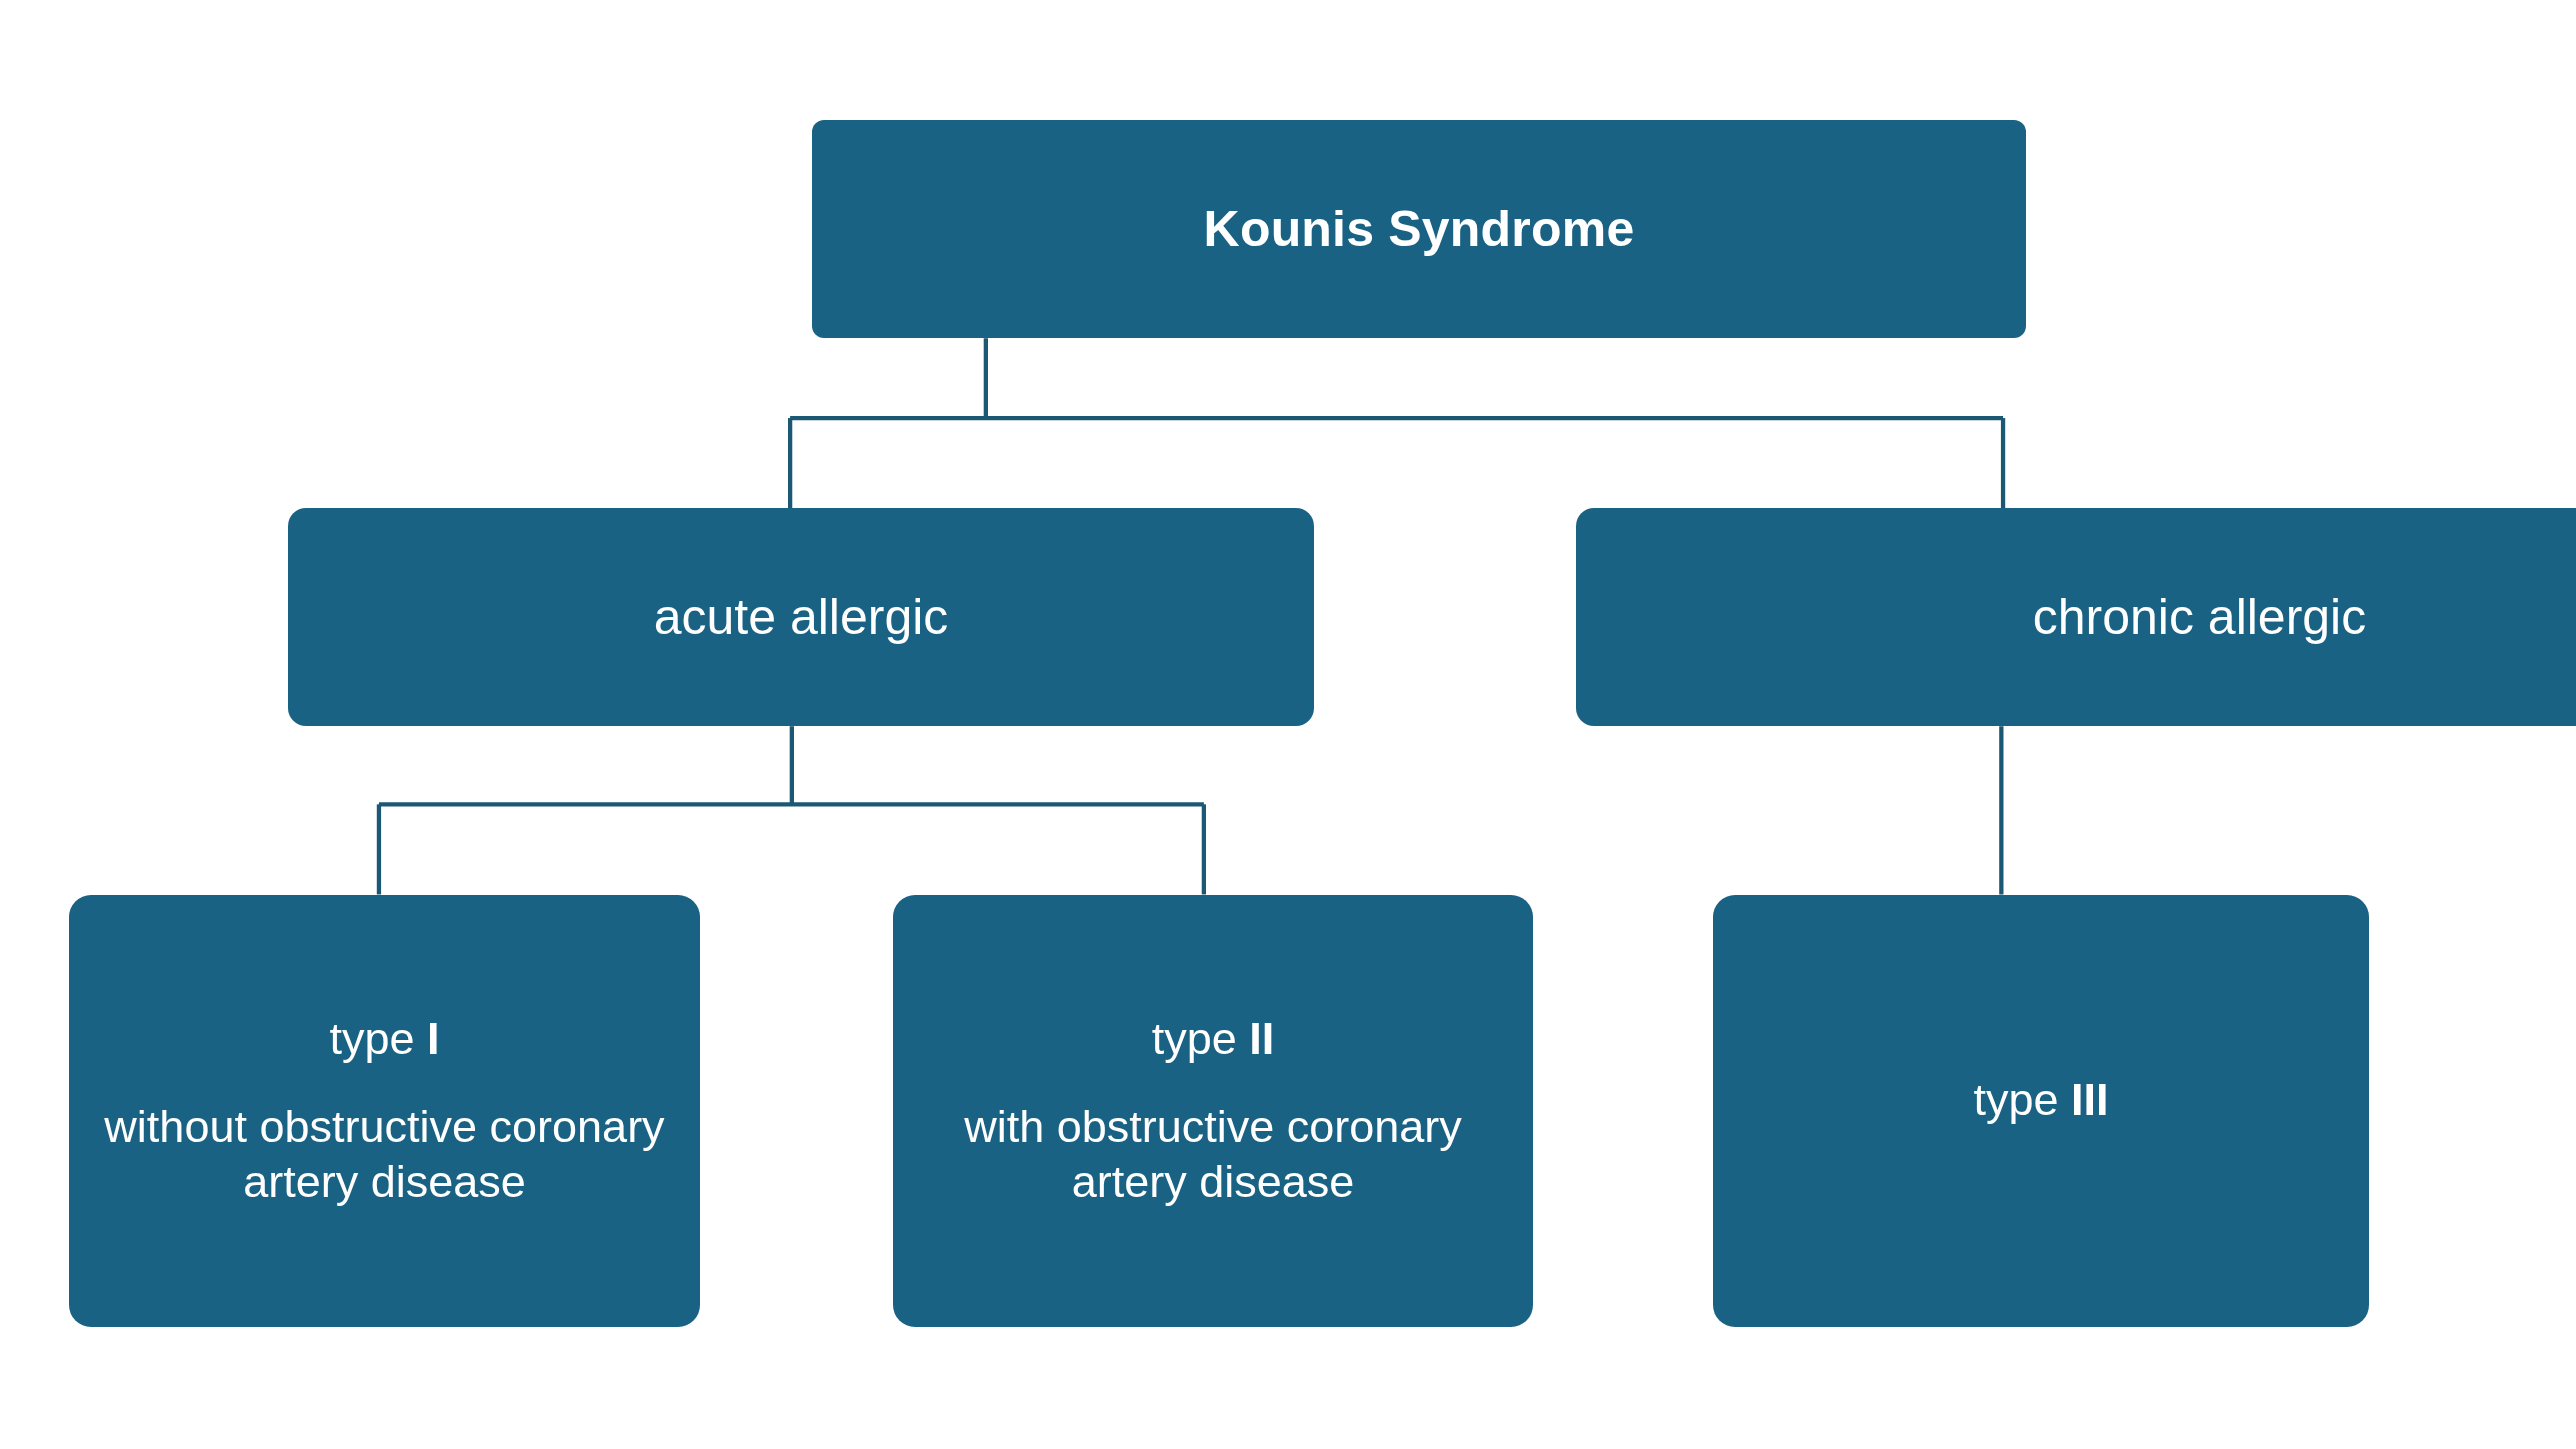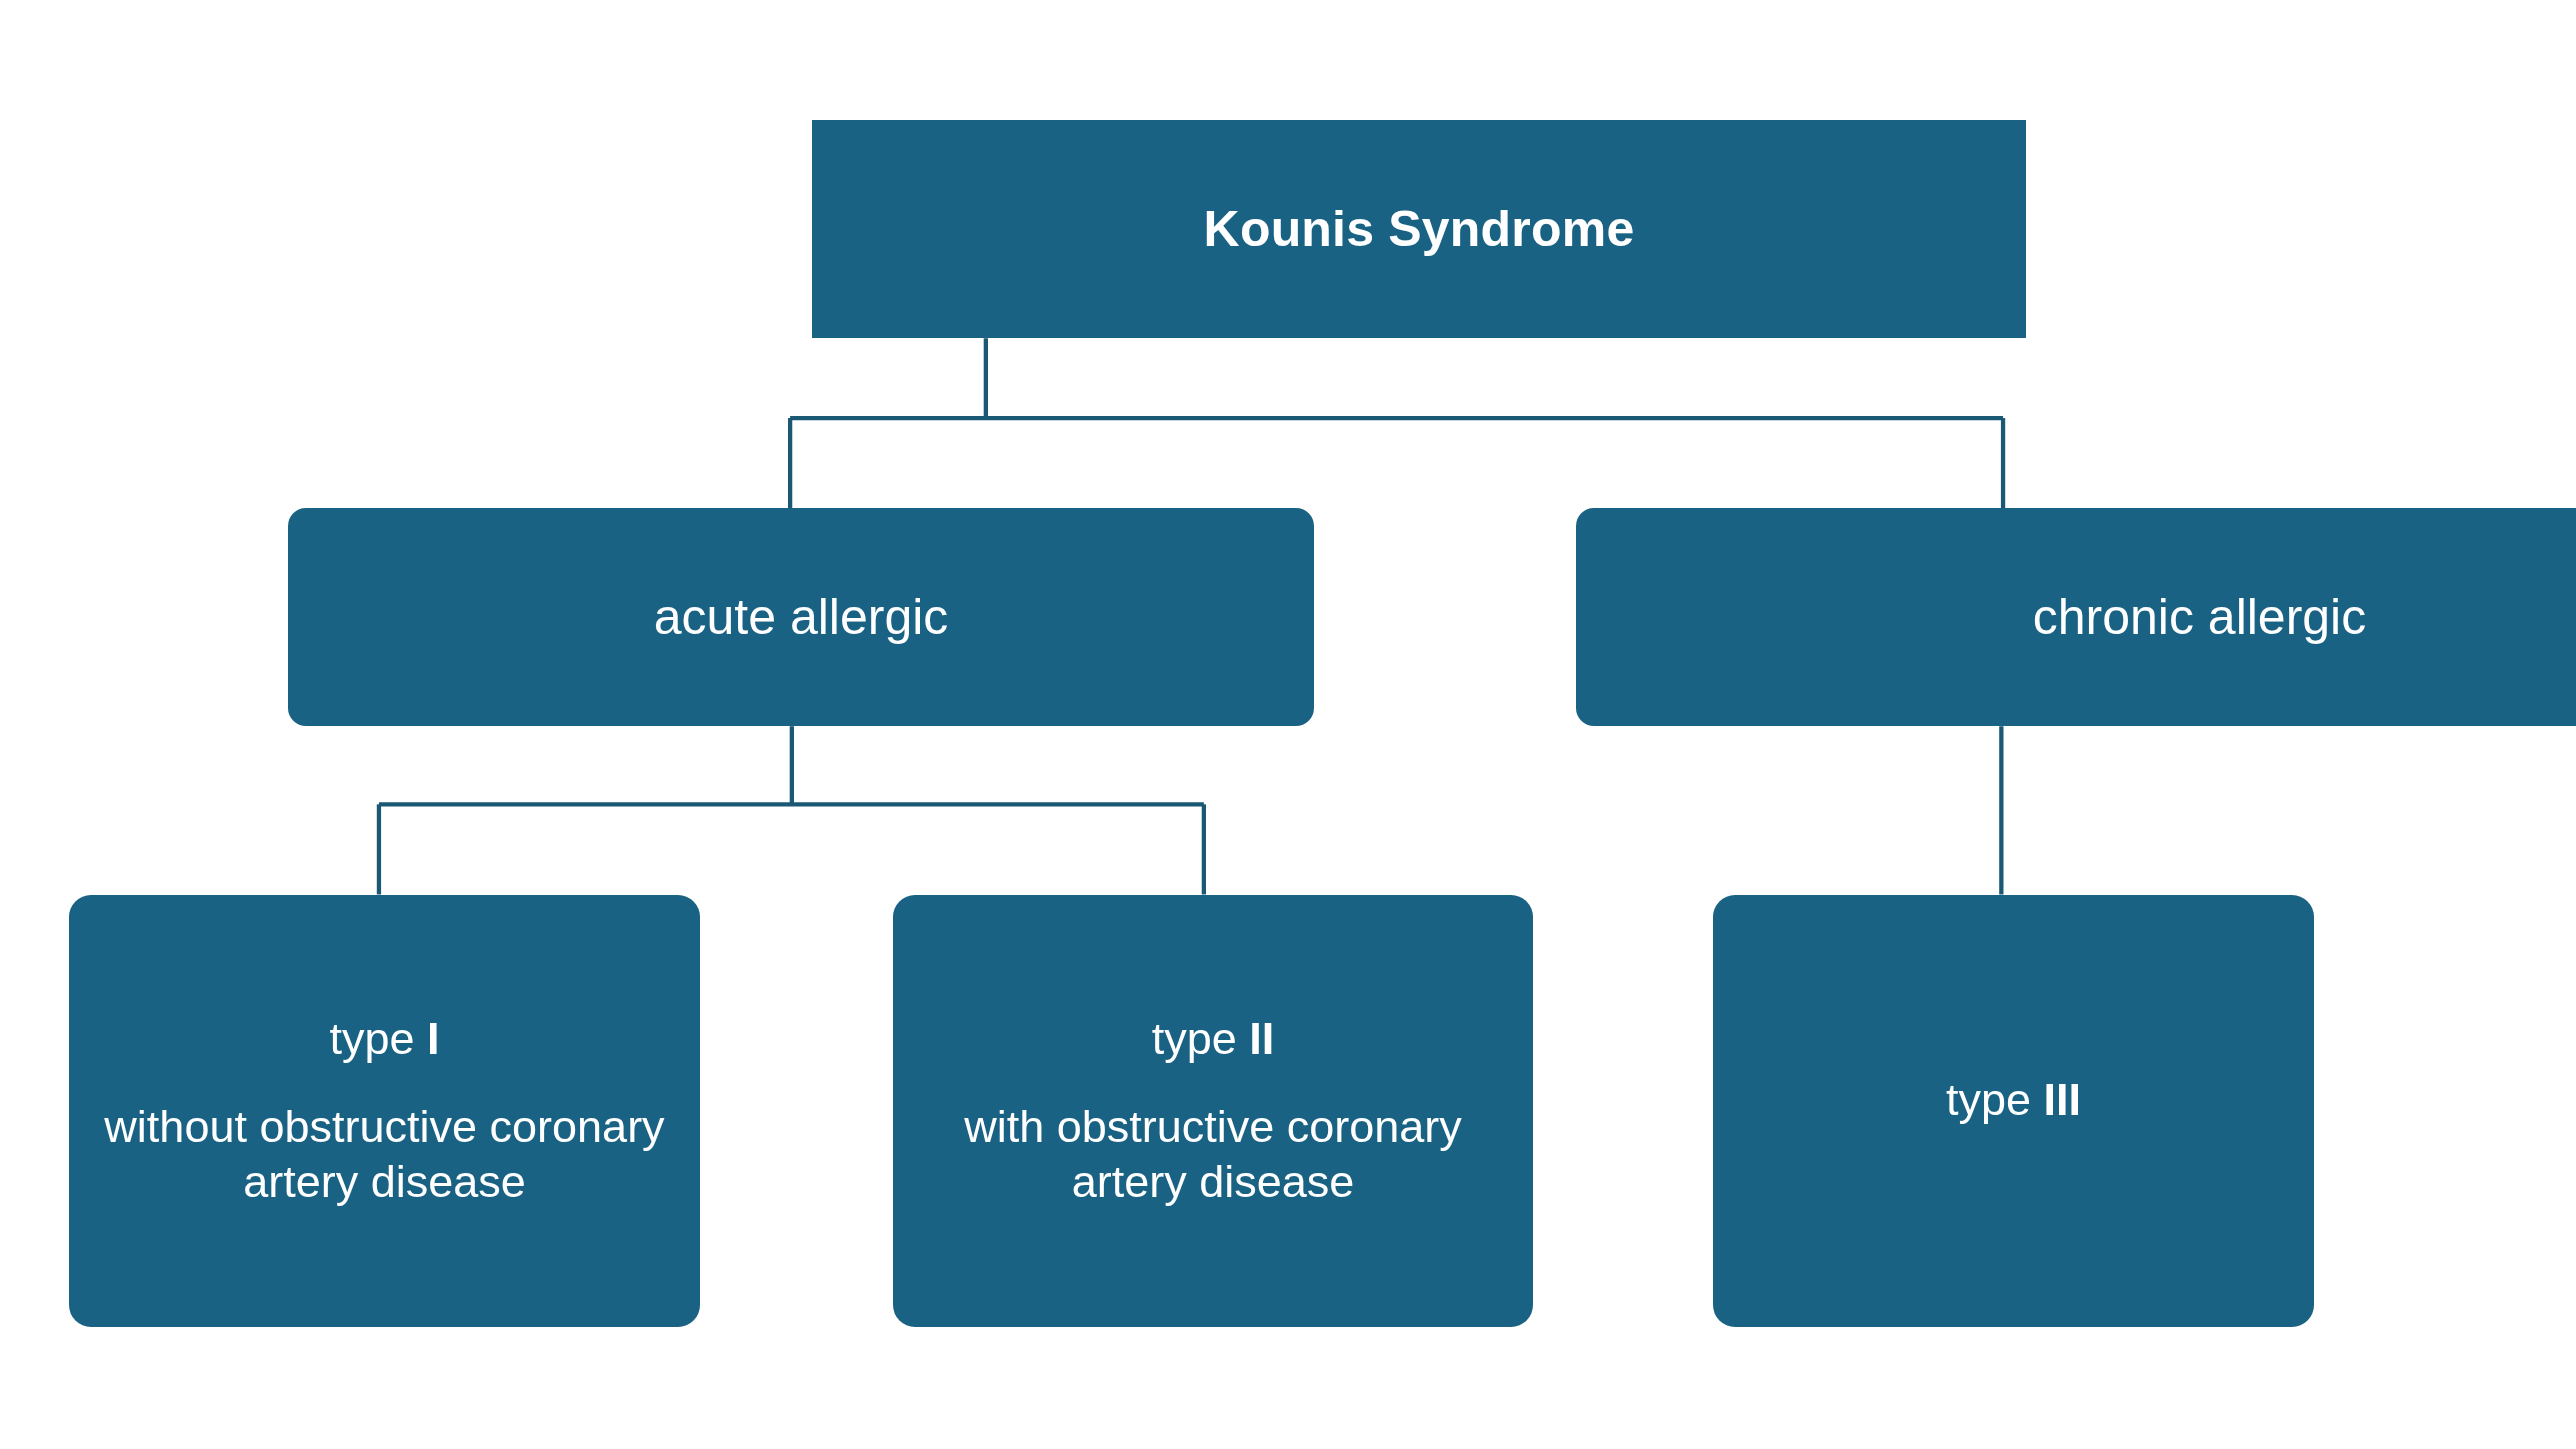--- a/index.html
+++ b/index.html
@@ -42,21 +42,21 @@
     line-height: 1.22;
     padding: 0 15.5px;
   }
 
   
   .node.root {
     left: 812px;
     top: 120px;
     width: 1214px;
     height: 218px;
-    border-radius: 0;
+    border-radius: 12px;
     font-size: 50px;
     font-weight: bold;
     letter-spacing: 0.2px;
   }
 
   
   .node.branch {
     top: 508px;
     height: 218px;
     border-radius: 18px;
@@ -69,21 +69,21 @@
   
   .node.leaf {
     top: 895px;
     height: 432px;
     border-radius: 22px;
     font-size: 45px;
     font-weight: normal;
   }
   .node.leaf-1 { left: 69px;   width: 631px; }
   .node.leaf-2 { left: 893px; width: 640px; }
-  .node.leaf-3 { left: 1713px; width: 601px; }
+  .node.leaf-3 { left: 1713px; width: 656px; }
 
   .leaf-title {
     margin-bottom: 33px;
     white-space: nowrap;
   }
   .leaf-3 .leaf-title {
     margin-bottom: 20.6px;
   }
   .leaf-title b {
     font-weight: bold;

